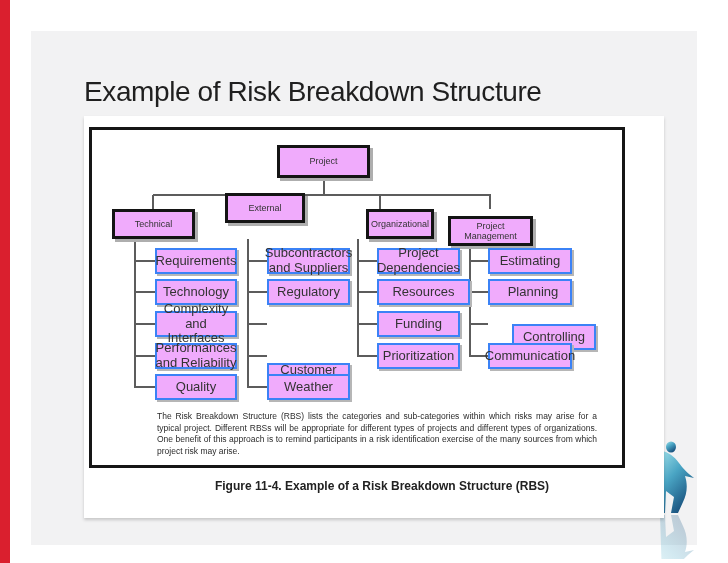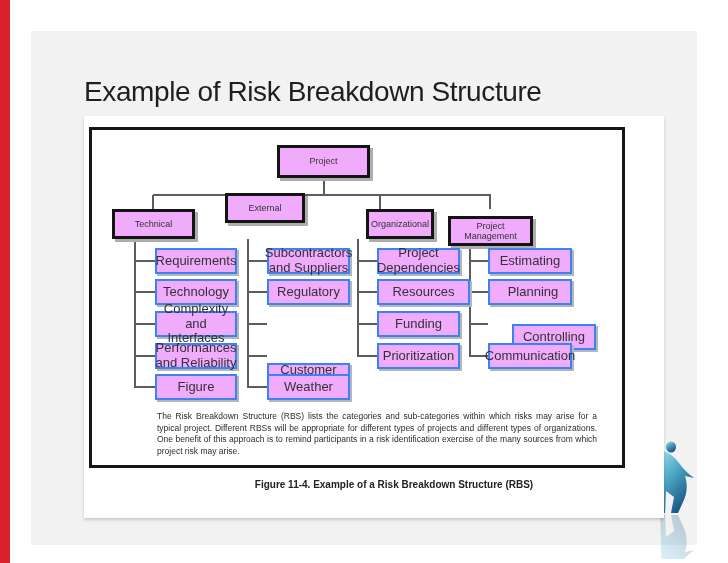--- a/index.html
+++ b/index.html
@@ -13,22 +13,22 @@
     box-shadow:0 2px 3px rgba(0,0,0,0.18);z-index:2;}
   #rbs-frame{position:absolute;left:89px;top:127px;width:536px;height:341px;border:3px solid #161616;
     box-sizing:border-box;background:#ffffff;z-index:3;}
   .nbox{position:absolute;display:flex;align-items:center;justify-content:center;text-align:center;
     background:#f0abfc;box-sizing:border-box;color:#333;z-index:4;line-height:1.12;}
   .lvl1{border:3px solid #141414;font-size:9px;box-shadow:3px 3px 0 #aeaeae;}
   .lvl2{border:2px solid #3b82f6;font-size:13px;box-shadow:2px 2px 0 #b6b6b6;}
   .conn{position:absolute;background:#5c5c5c;z-index:3;}
   #figure-note{position:absolute;left:157px;top:411px;width:440px;font-size:8.5px;line-height:1.38;
     color:#2b2b2b;text-align:justify;z-index:4;}
-  #figure-caption{position:absolute;left:144px;top:479px;width:500px;text-align:center;font-weight:bold;
-    font-size:10px;color:#222;z-index:4;}
+  #figure-caption{position:absolute;left:132px;top:479px;width:500px;text-align:center;font-weight:bold;
+    font-size:12px;color:#222;z-index:4;}
 </style>
 </head>
 <body>
 
 <div id="canvas">
 
   <div id="slide"></div>
   <div id="accent-bar" style="background: rgb(218, 31, 46);"></div>
 
   <div id="slide-title">Example of Risk Breakdown Structure</div>
@@ -92,21 +92,21 @@
 
   <div class="conn" style="left:469px;top:260px;width:19px;height:2px;"></div>
   <div class="conn" style="left:469px;top:291px;width:19px;height:2px;"></div>
   <div class="conn" style="left:469px;top:323px;width:19px;height:2px;"></div>
   <div class="conn" style="left:469px;top:355px;width:19px;height:2px;"></div>
 
   <div class="nbox lvl2" style="left:155px;top:248px;width:82px;height:26px;">Requirements</div>
   <div class="nbox lvl2" style="left:155px;top:279px;width:82px;height:26px;">Technology</div>
   <div class="nbox lvl2" style="left:155px;top:311px;width:82px;height:26px;">Complexity and Interfaces</div>
   <div class="nbox lvl2" style="left:155px;top:343px;width:82px;height:26px;">Performances and Reliability</div>
-  <div class="nbox lvl2" style="left:155px;top:374px;width:82px;height:26px;">Figure</div>
+  <div class="nbox lvl2" style="left:155px;top:374px;width:82px;height:26px;">Quality</div>
 
   <div class="nbox lvl2" style="left:267px;top:248px;width:83px;height:26px;">Subcontractors and Suppliers</div>
   <div class="nbox lvl2" style="left:267px;top:279px;width:83px;height:26px;">Regulatory</div>
   <div class="nbox lvl2" style="left:267px;top:363px;width:83px;height:14px;">Customer</div>
   <div class="nbox lvl2" style="left:267px;top:374px;width:83px;height:26px;">Weather</div>
 
   <div class="nbox lvl2" style="left:377px;top:248px;width:83px;height:26px;">Project Dependencies</div>
   <div class="nbox lvl2" style="left:377px;top:279px;width:93px;height:26px;">Resources</div>
   <div class="nbox lvl2" style="left:377px;top:311px;width:83px;height:26px;">Funding</div>
   <div class="nbox lvl2" style="left:377px;top:343px;width:83px;height:26px;">Prioritization</div>

